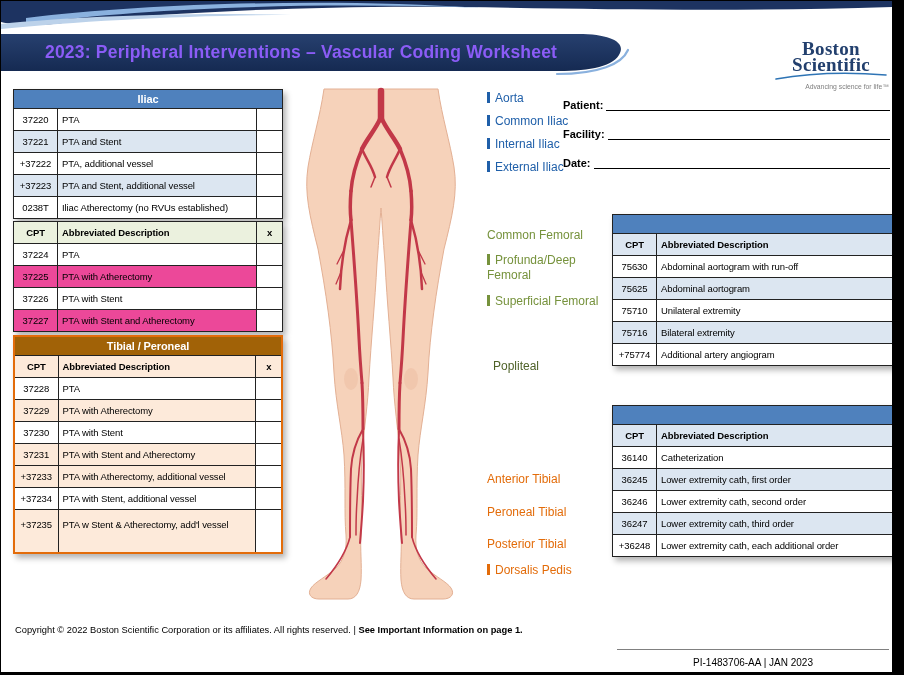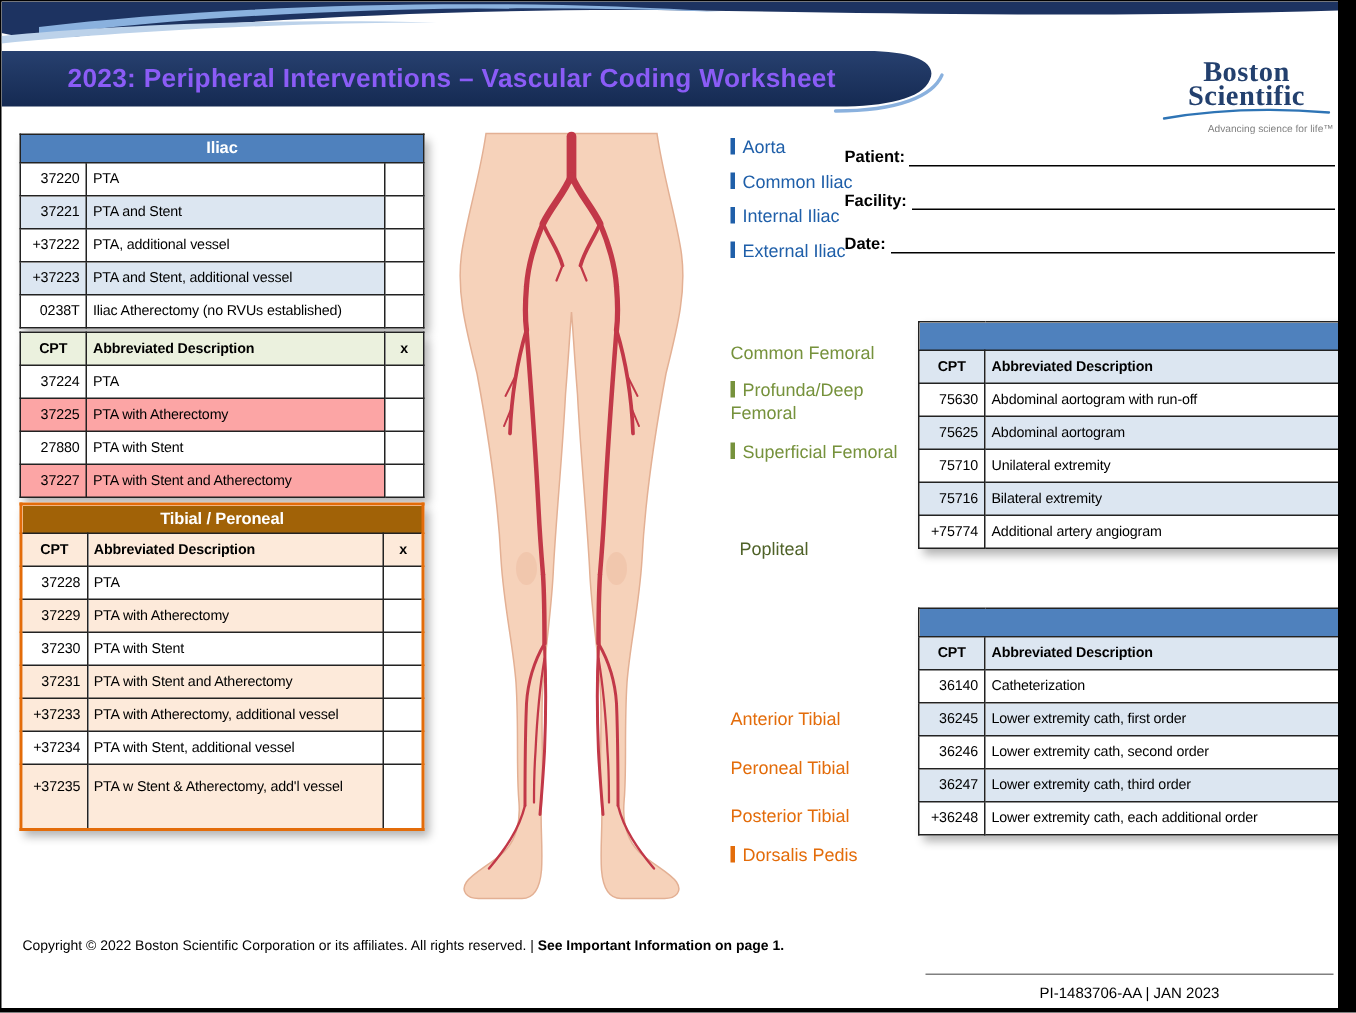--- a/index.html
+++ b/index.html
@@ -16,24 +16,24 @@
   .logo-tagline{font-size:6.8px;color:#808080;text-align:right;margin-top:2px}
 
   .left-col{position:absolute;left:12px;top:88px;width:270px}
   table.code{border-collapse:collapse;table-layout:fixed;width:100%;background:#fff;font-size:9.5px;color:#000;box-shadow:3px 4px 6px rgba(0,0,0,.30)}
   table.code td{border:1px solid #222;padding:5px 4px;white-space:nowrap;overflow:hidden;letter-spacing:-.1px}
   .t-bar{color:#fff;text-align:center;font-weight:bold;font-size:11px;padding:3px 2px !important}
   .t-blue{background:#4f81bd}.t-green{background:#9bbb59}.t-orange{background:#a16207}
   .head-row td{font-weight:bold;text-align:center}
   .head-row td.desc{text-align:left}
   .h-blue td{background:#dce6f1}.h-green td{background:#ebf1de}.h-orange td{background:#fdeada}
-  td.cpt{text-align:right}
+  td.cpt{text-align:center}
   td.chk{background:#fff !important}
   tr.r-blue td{background:#dce6f1}
-  tr.r-green td{background:#fca5a5}
+  tr.r-green td{background:#ec4899}
   tr.r-orange td{background:#fdeada}
   tr.tall td{padding-top:9px;padding-bottom:22px}
   table.femoral{margin-top:2px}
   table.tibial{margin-top:3px;border:2px solid #e36c0a}
 
   .rt{position:absolute;width:279px}
   .rt td{padding:3.5px 4px}
   .diag{left:611px;top:213px}
   .cath{left:611px;top:404px}
 
@@ -141,21 +141,21 @@
             <td class="cpt">37224</td>
             <td>PTA</td>
             <td class="chk"></td>
           </tr>
       <tr class="r-green">
             <td class="cpt">37225</td>
             <td>PTA with Atherectomy</td>
             <td class="chk"></td>
           </tr>
       <tr>
-            <td class="cpt">27880</td>
+            <td class="cpt">37226</td>
             <td>PTA with Stent</td>
             <td class="chk"></td>
           </tr>
       <tr class="r-green">
             <td class="cpt">37227</td>
             <td>PTA with Stent and Atherectomy</td>
             <td class="chk"></td>
           </tr>
     </tbody>
       </table>

